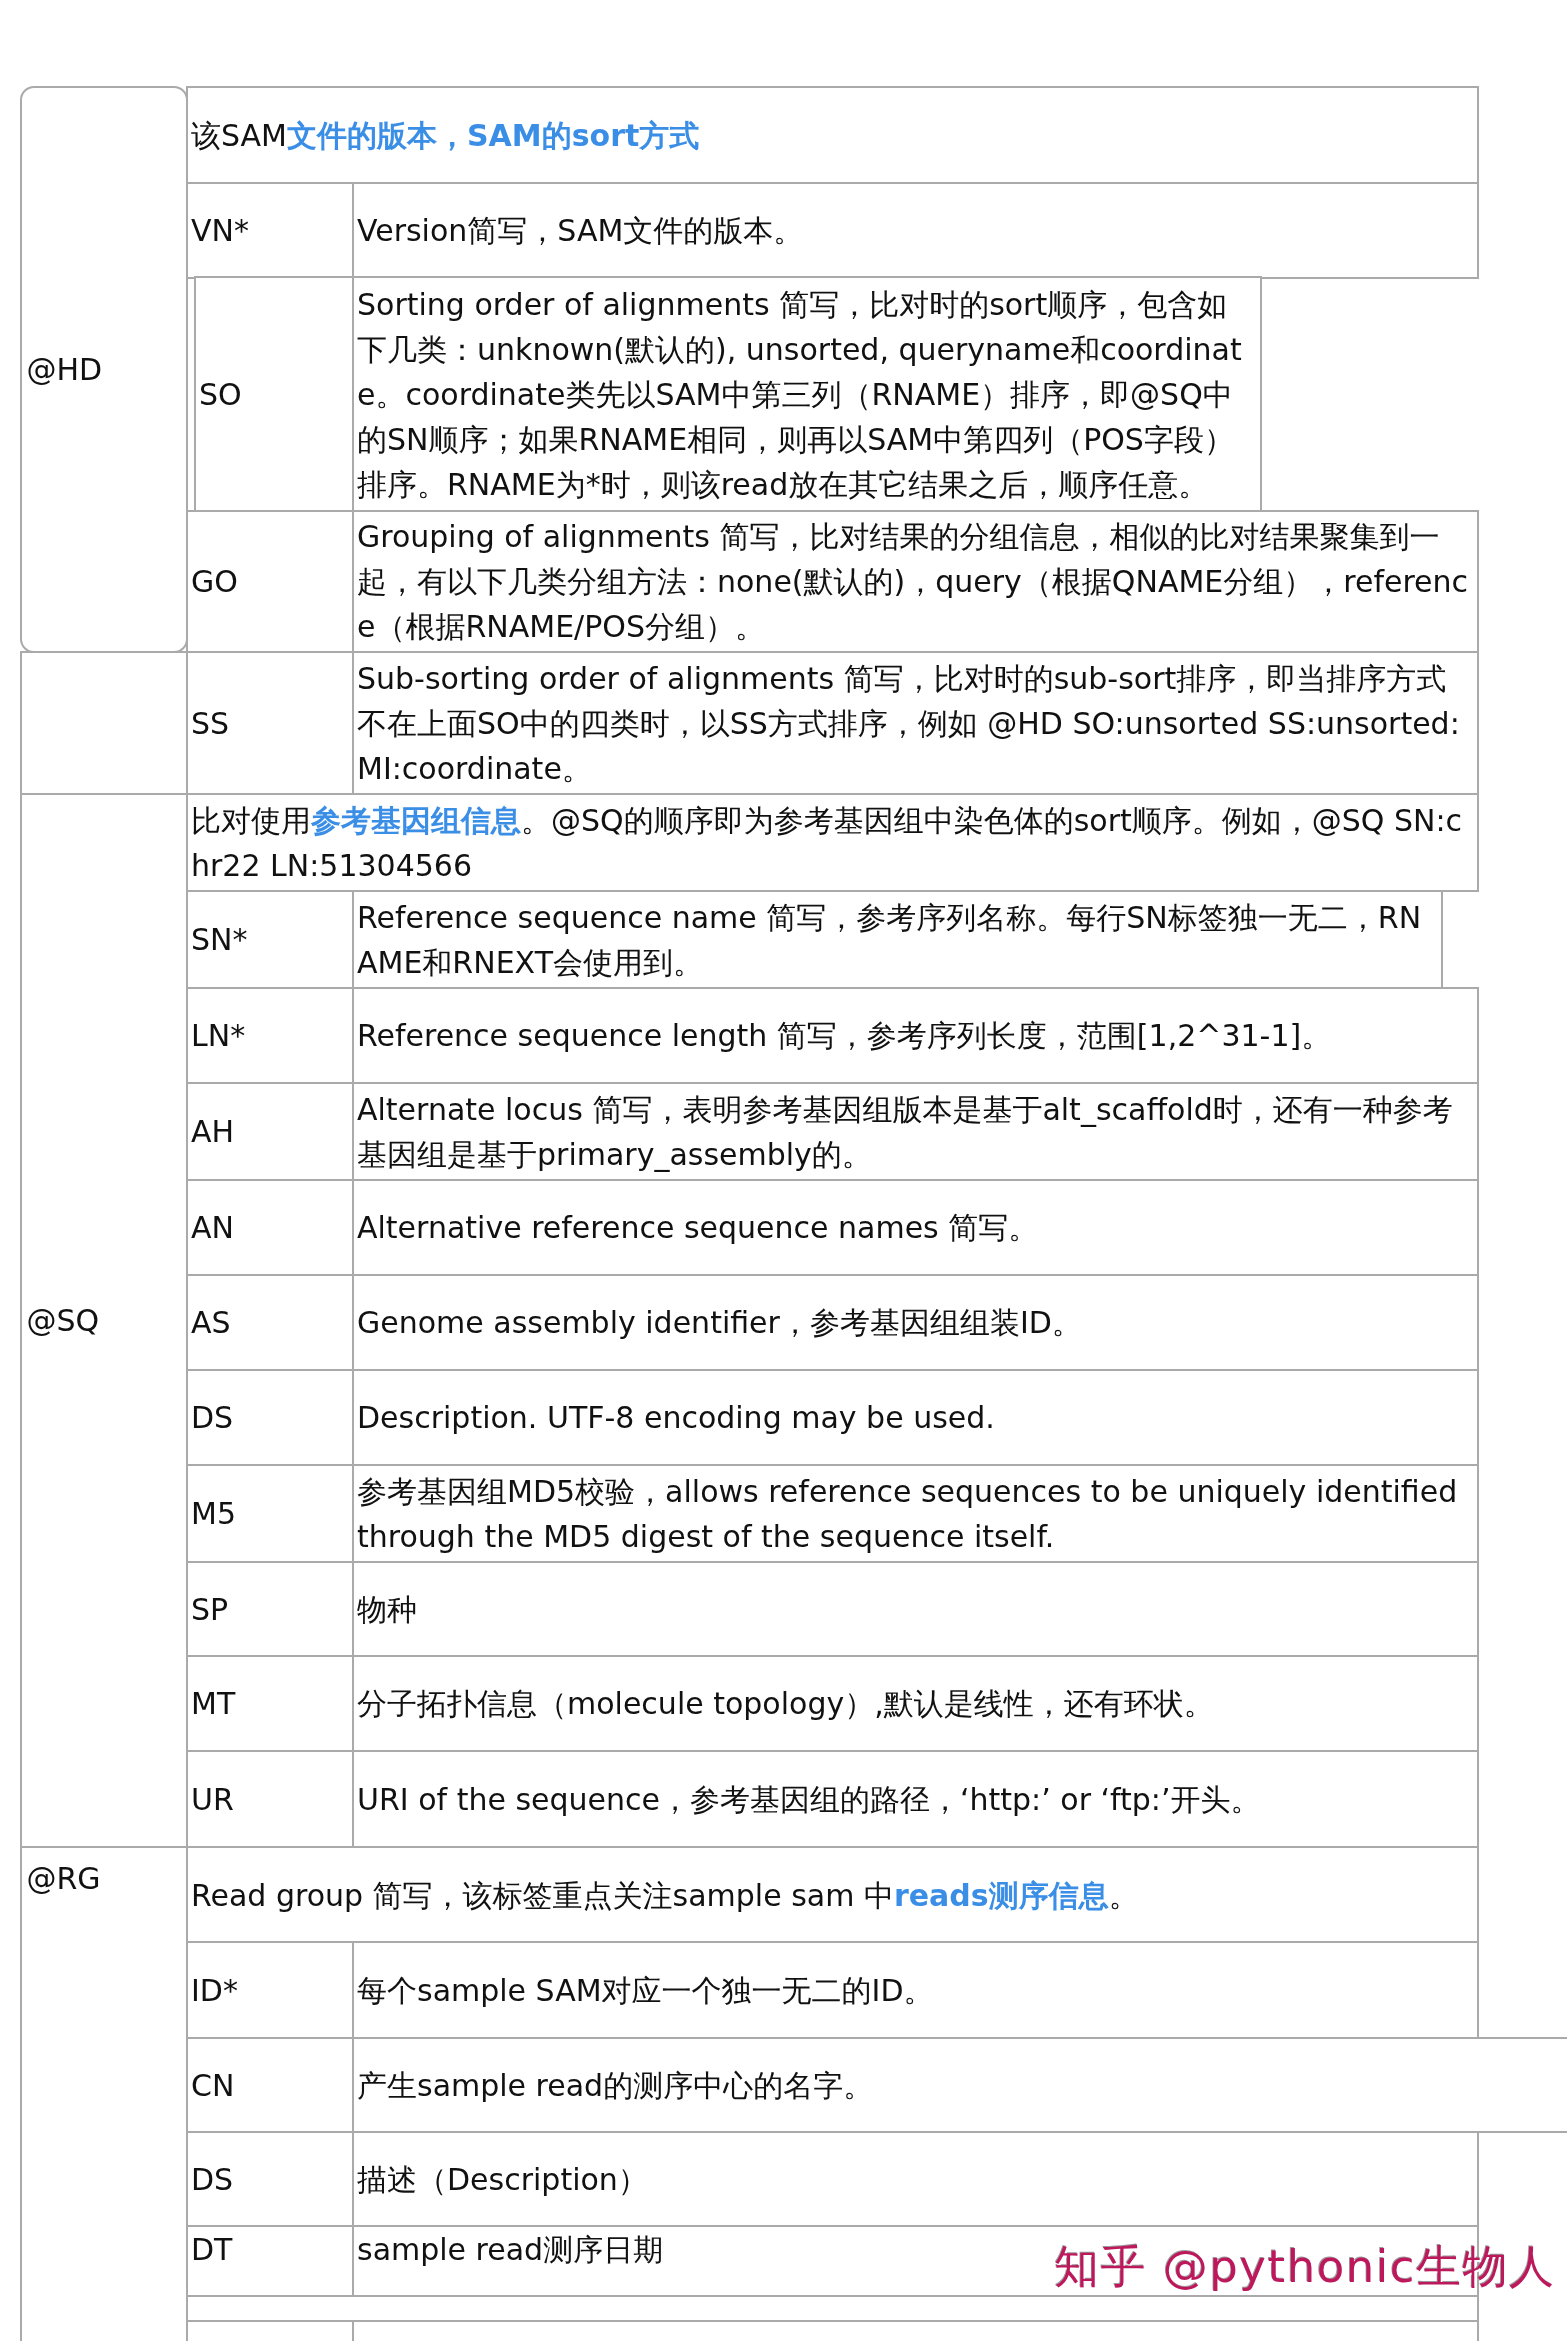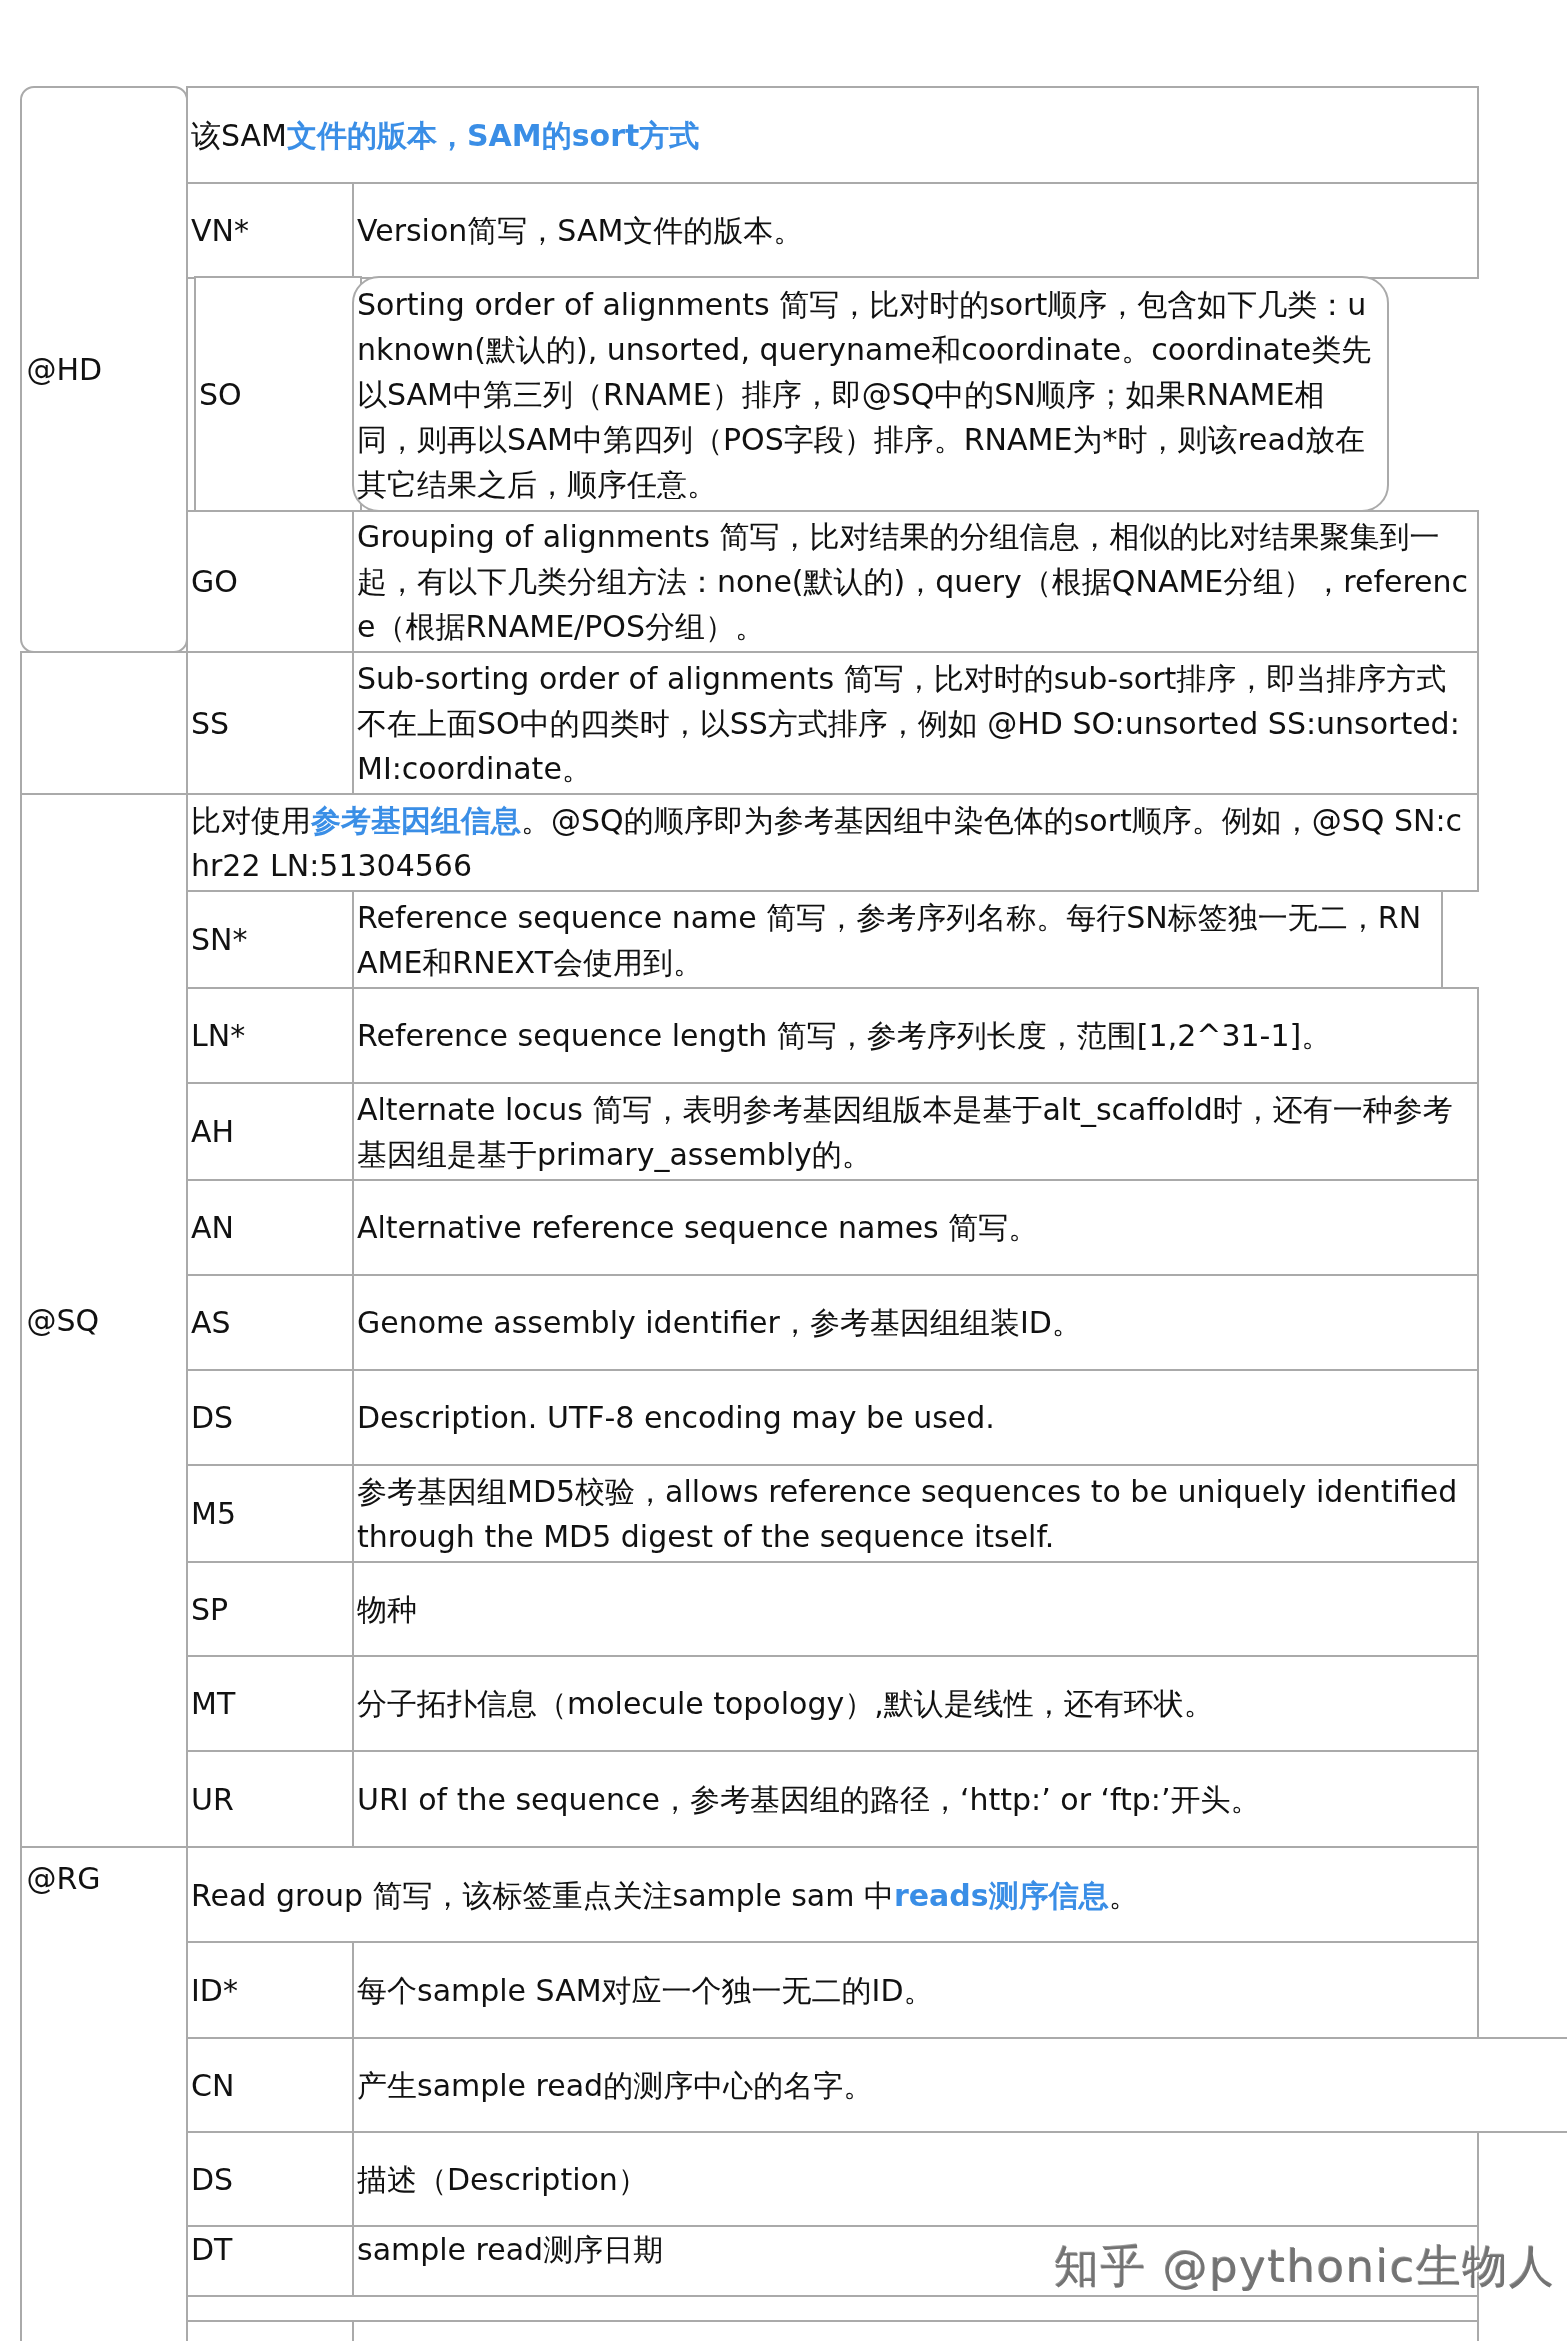--- a/index.html
+++ b/index.html
@@ -7,21 +7,21 @@
          font-family: "DejaVu Sans", "Liberation Sans", sans-serif; color: #111; }
   .tbl { position: absolute; left: 20px; top: 86px; width: 1459px; }
   .cell { position: absolute; box-sizing: border-box; border: 2.3px solid #aaaaaa;
           margin: 0; padding: 0 3px; display: flex; align-items: center;
           font-size: 30px; line-height: 45px; background: #fff; }
   .cell.top { align-items: flex-start; padding-top: 7.6px; }
   .cell.label { padding-left: 4.5px; }
   .cell .txt { display: block; white-space: normal; word-break: break-all; }
   .hl { color: #3a8ee6; font-weight: bold; }
   .watermark { position: absolute; left: 1054px; top: 2237px; font-size: 45px;
-               color: #737373; letter-spacing: 1.5px;
+               color: #be185d; letter-spacing: 1.5px;
                text-shadow: 1.5px 1.5px 0 #ffffff, -0.8px -0.8px 0 #9a9a9a;
                font-family: "DejaVu Sans", sans-serif; pointer-events: none; }
 </style>
 </head>
 <body>
 
 <div class="tbl">
 
   <div class="cell label" style="left:0;top:0;width:168px;height:567px;border-radius:14px;">
     <span class="txt">@HD</span>
@@ -33,21 +33,21 @@
   <div class="cell" style="left:166px;top:96px;width:168px;height:97px;">
       <span class="txt">VN*</span>
     </div>
   <div class="cell" style="left:332px;top:96px;width:1127px;height:97px;">
       <span class="txt">Version简写，SAM文件的版本。</span>
     </div>
 
   <div class="cell" style="left:166px;top:190px;width:168px;height:236px;margin-left:8px;">
       <span class="txt">SO</span>
     </div>
-  <div class="cell" style="left:332px;top:190px;width:1037px;height:236px;border-radius:27px;">
+  <div class="cell" style="left:332px;top:190px;width:910px;height:236px;">
       <span class="txt">Sorting order of alignments 简写，比对时的sort顺序，包含如下几类：unknown(默认的), unsorted, queryname和coordinate。coordinate类先以SAM中第三列（RNAME）排序，即@SQ中的SN顺序；如果RNAME相同，则再以SAM中第四列（POS字段）排序。RNAME为*时，则该read放在其它结果之后，顺序任意。</span>
     </div>
 
   <div class="cell" style="left:166px;top:424px;width:168px;height:143px;">
       <span class="txt">GO</span>
     </div>
   <div class="cell" style="left:332px;top:424px;width:1127px;height:143px;">
       <span class="txt">Grouping of alignments 简写，比对结果的分组信息，相似的比对结果聚集到一起，有以下几类分组方法：none(默认的)，query（根据QNAME分组），reference（根据RNAME/POS分组）。</span>
     </div>
 

